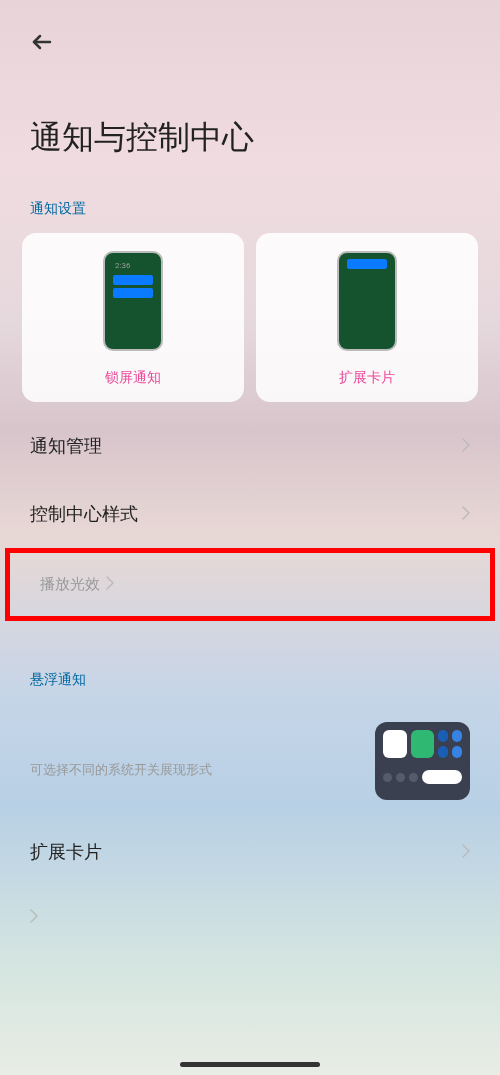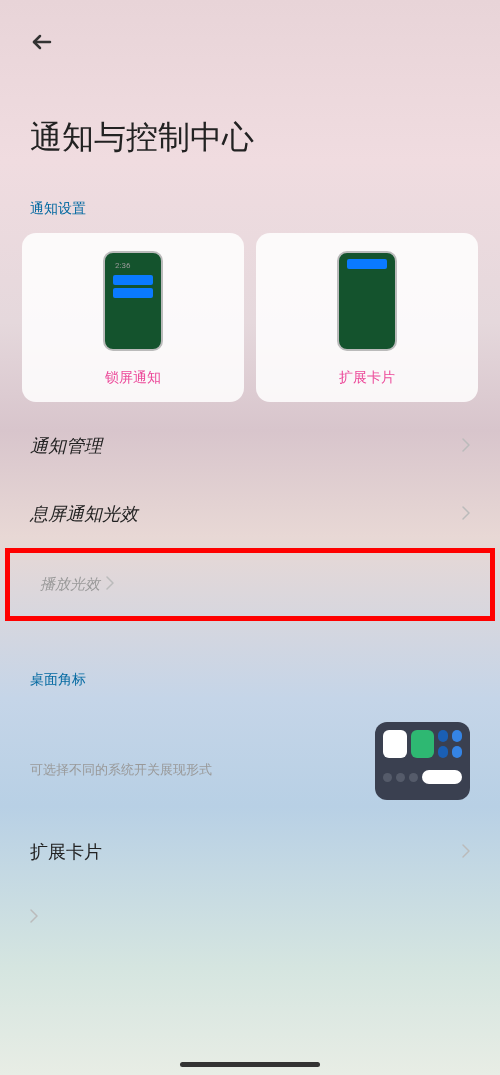--- a/index.html
+++ b/index.html
@@ -130,21 +130,20 @@
       top: 17px;
       left: 24px;
       width: 5px;
       height: 5px;
       background: #ff3b30;
       border-radius: 50%;
       z-index: 2;
     }
     .list-section {
       padding: 10px 0;
-      font-style: italic;
     }
     .list-item {
       display: flex;
       align-items: center;
       justify-content: space-between;
       padding: 22px 30px;
       cursor: pointer;
     }
     .list-item-title {
       font-size: 18px;
@@ -277,21 +276,21 @@
       <span class="chevron">
         <svg viewBox="0 0 8 14" fill="none" stroke="#bbb" stroke-width="1.5" stroke-linecap="round">
             <polyline points="1,1 7,7 1,13"></polyline>
           </svg>
       </span>
     </div>
   </div>
 
   <div class="list-item">
     <div class="list-item-left">
-      <div class="list-item-title">息屏通知光效</div>
+      <div class="list-item-title">控制中心样式</div>
     </div>
     <div class="list-item-right">
       <span class="chevron">
         <svg viewBox="0 0 8 14" fill="none" stroke="#bbb" stroke-width="1.5" stroke-linecap="round">
             <polyline points="1,1 7,7 1,13"></polyline>
           </svg>
       </span>
     </div>
   </div>
 
@@ -302,21 +301,21 @@
         <span class="chevron">
           <svg viewBox="0 0 8 14" fill="none" stroke="#bbb" stroke-width="1.5" stroke-linecap="round">
               <polyline points="1,1 7,7 1,13"></polyline>
             </svg>
         </span>
       </div>
     </div>
   </div>
 </div>
 
-<div class="section-label">桌面角标</div>
+<div class="section-label">悬浮通知</div>
 
 <div class="control-item">
   <div class="list-item-left">
     <div class="list-item-subtitle">可选择不同的系统开关展现形式</div>
   </div>
   <div class="list-item-right">
     <div class="control-preview">
       <div class="control-preview-row1">
         <div class="cp-tile cp-white"></div>
         <div class="cp-tile cp-green"></div>

